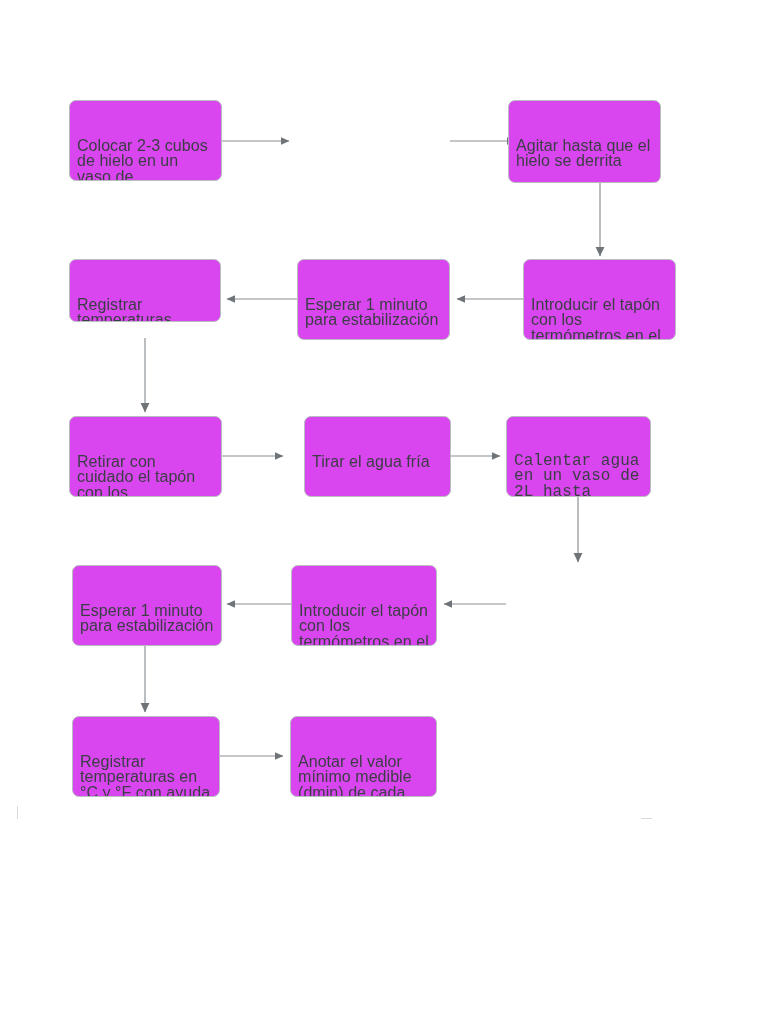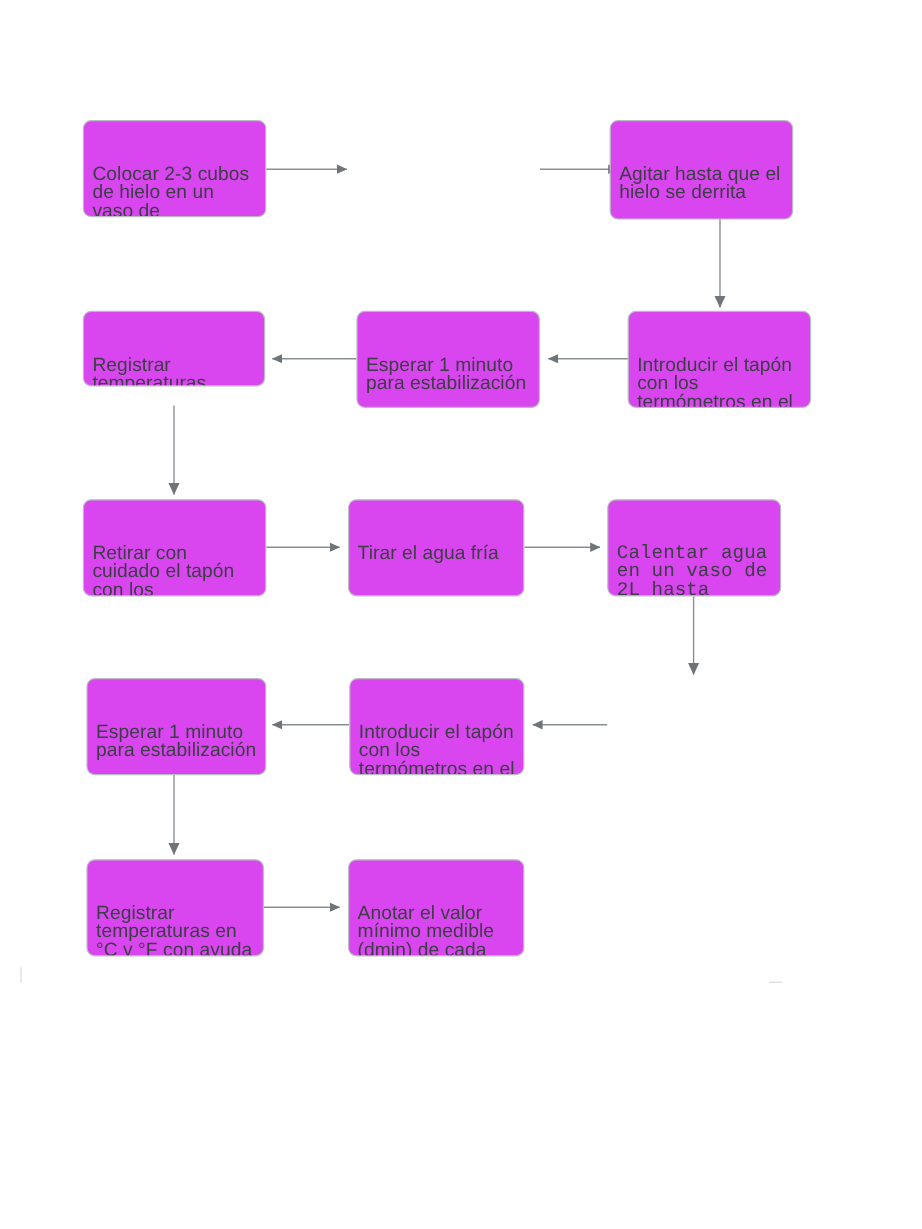--- a/index.html
+++ b/index.html
@@ -135,21 +135,21 @@
   </div>
 
   <div class="node" style="left:69px; top:259px; width:152px; height:63px;">
     <span class="node-text">Registrar temperaturas iniciales en °C y °F con ayuda de un compañero</span>
   </div>
 
   <div class="node" style="left:69px; top:416px; width:153px; height:81px;">
     <span class="node-text">Retirar con cuidado el tapón con los termómetros</span>
   </div>
 
-  <div class="node" style="left:290px; top:416px; width:147px; height:81px;">
+  <div class="node" style="left:304px; top:416px; width:147px; height:81px;">
     <span class="node-text">Tirar el agua fría</span>
   </div>
 
   <div class="node" style="left:506px; top:416px; width:145px; height:81px;font-family:Liberation Mono, monospace;">
     <span class="node-text">Calentar agua en un vaso de 2L hasta 45°C.</span>
   </div>
 
 
   <div class="node" style="left:291px; top:565px; width:146px; height:81px;">
     <span class="node-text">Introducir el tapón con los termómetros en el agua caliente</span>

